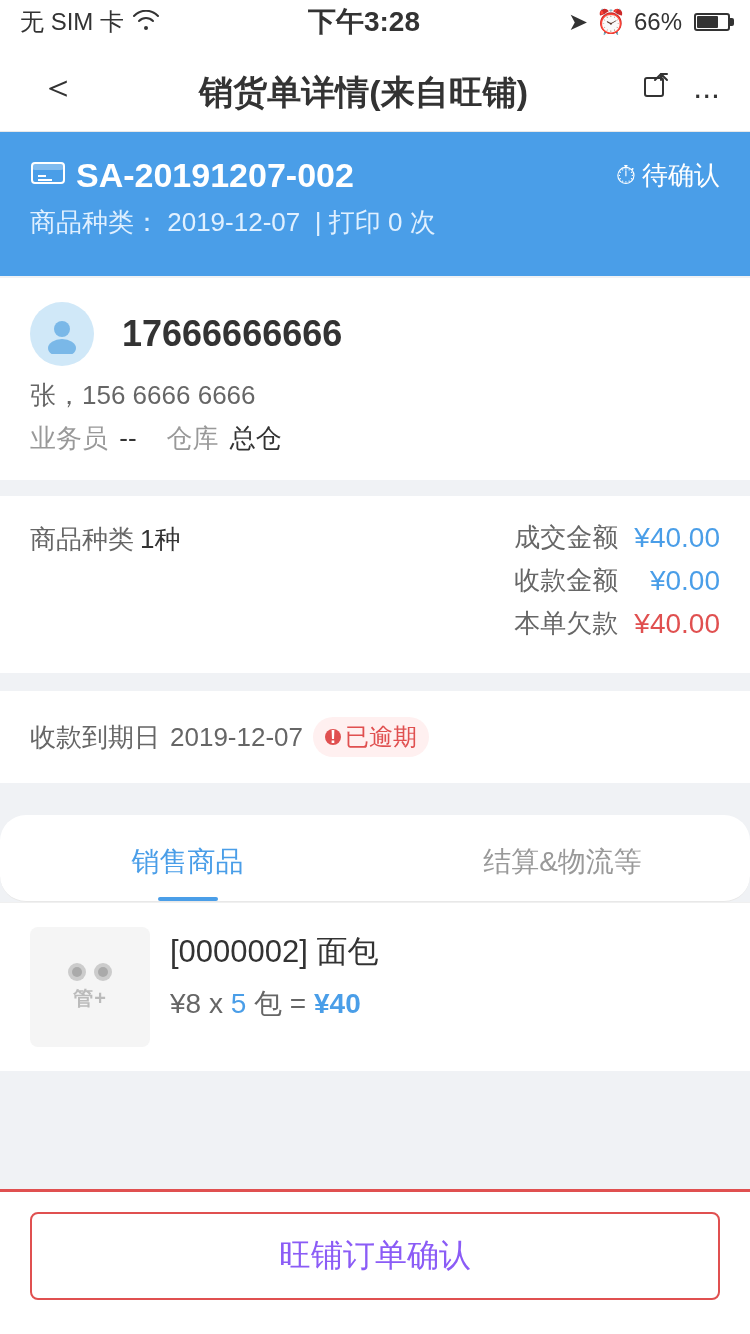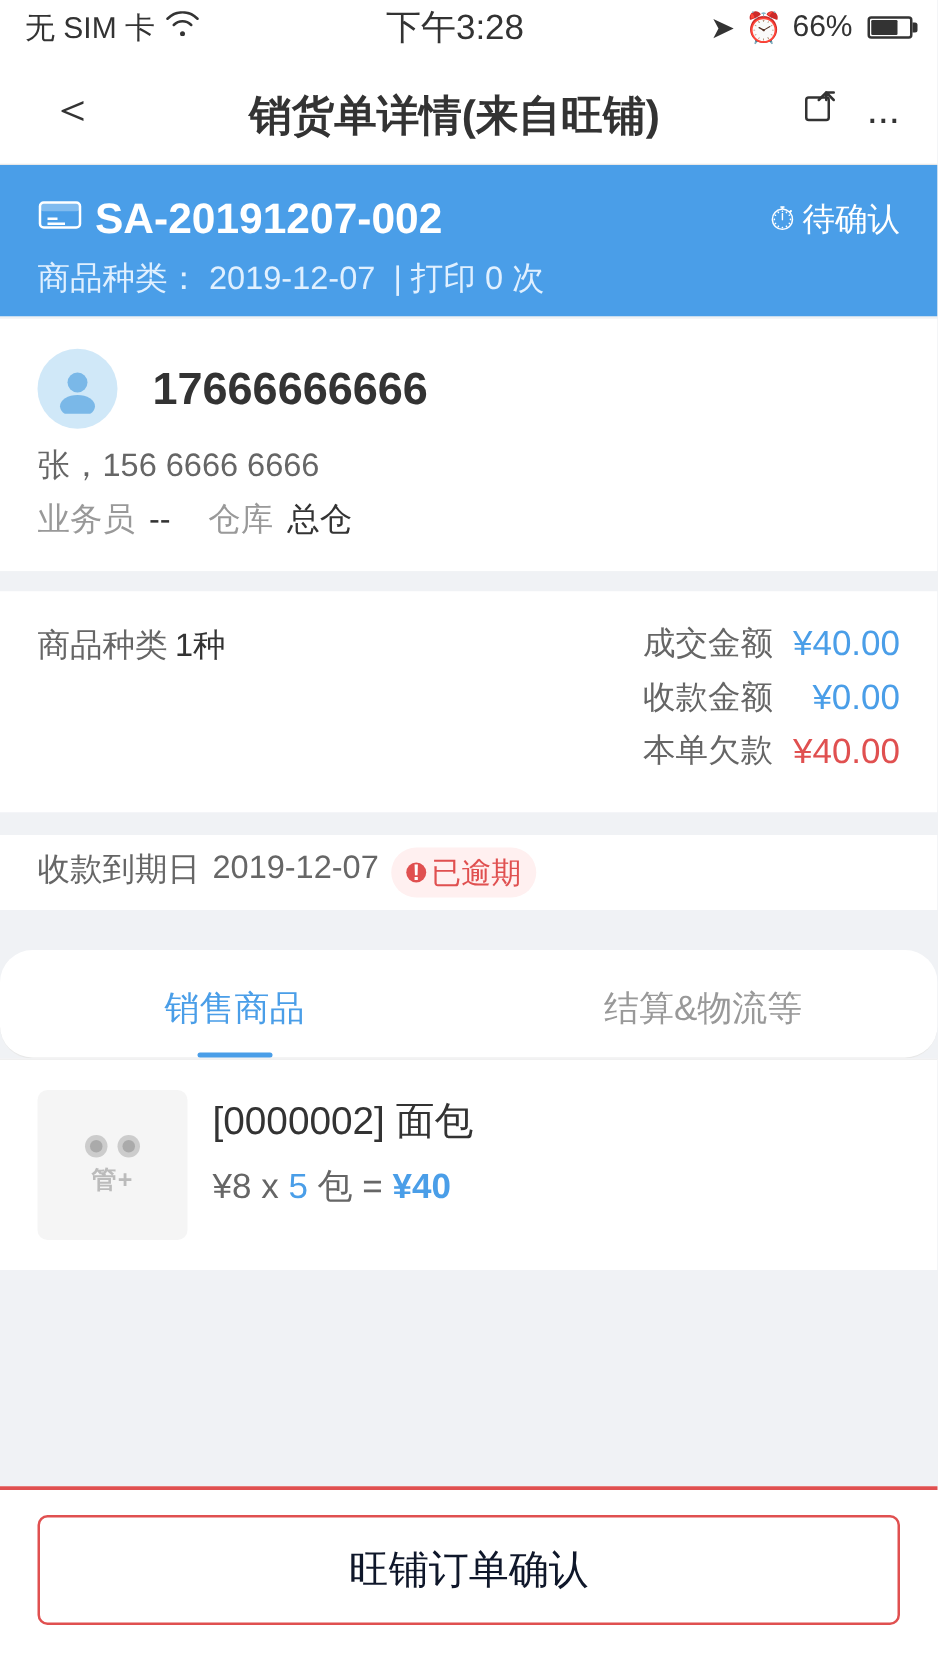--- a/index.html
+++ b/index.html
@@ -20,21 +20,21 @@
       background: #fff;
       display: flex;
       align-items: center;
       justify-content: space-between;
       padding: 0 20px;
       font-size: 24px;
       font-weight: 500;
       text-align: center;
     }
     .status-left { display: flex; align-items: center; gap: 8px; }
-    .status-center { font-size: 28px; font-weight: 400; }
+    .status-center { font-size: 28px; font-weight: 700; }
     .status-right { display: flex; align-items: center; gap: 8px; font-size: 24px; }
     .battery-icon {
       display: inline-block;
       width: 36px; height: 18px;
       border: 2px solid #333;
       border-radius: 3px;
       position: relative;
       margin-left: 4px;
     }
     .battery-icon::after {
@@ -76,21 +76,21 @@
       font-weight: 600;
       color: #333;
       margin-top: 10px;
     }
     .nav-actions { display: flex; align-items: center; gap: 20px; }
     .nav-icon { font-size: 32px; color: #333; cursor: pointer; }
 
     
     .order-header {
       background: #4a9ee8;
-      padding: 24px 30px 13px;
+      padding: 24px 30px 36px;
       margin-bottom: 0;
     }
     .order-header-top {
       display: flex;
       align-items: center;
       justify-content: space-between;
       margin-bottom: 10px;
     }
     .order-number {
       font-size: 34px;
@@ -185,24 +185,25 @@
       color: #666;
     }
     .summary-item-label { color: #666; }
     .amount-blue { color: #4a9ee8; font-size: 28px; }
     .amount-red { color: #e05050; font-size: 28px; }
     .product-type-value { color: #333; margin-left: 6px; }
 
     
     .due-date-card {
       background: #fff;
-      padding: 10px 30px;
+      padding: 26px 30px;
       font-size: 26px;
       color: #666;
       display: flex;
+      align-items: center;
       gap: 10px;
       margin-top: 2px;
     }
     .overdue-badge {
       background: #fff0f0;
       color: #e05050;
       font-size: 24px;
       padding: 4px 12px;
       border-radius: 20px;
       display: flex;
@@ -303,21 +304,21 @@
       padding: 20px 30px 34px;
       border-top: 3px solid #e05050;
     }
     .confirm-btn {
       width: 100%;
       height: 88px;
       background: #fff;
       border: 2px solid #e05050;
       border-radius: 8px;
       font-size: 32px;
-      color: #0f172a;
+      color: #8b5cf6;
       cursor: pointer;
       display: flex;
       align-items: center;
       justify-content: center;
       font-weight: 500;
     }
 
     
     .owl-logo {
       display: flex;

